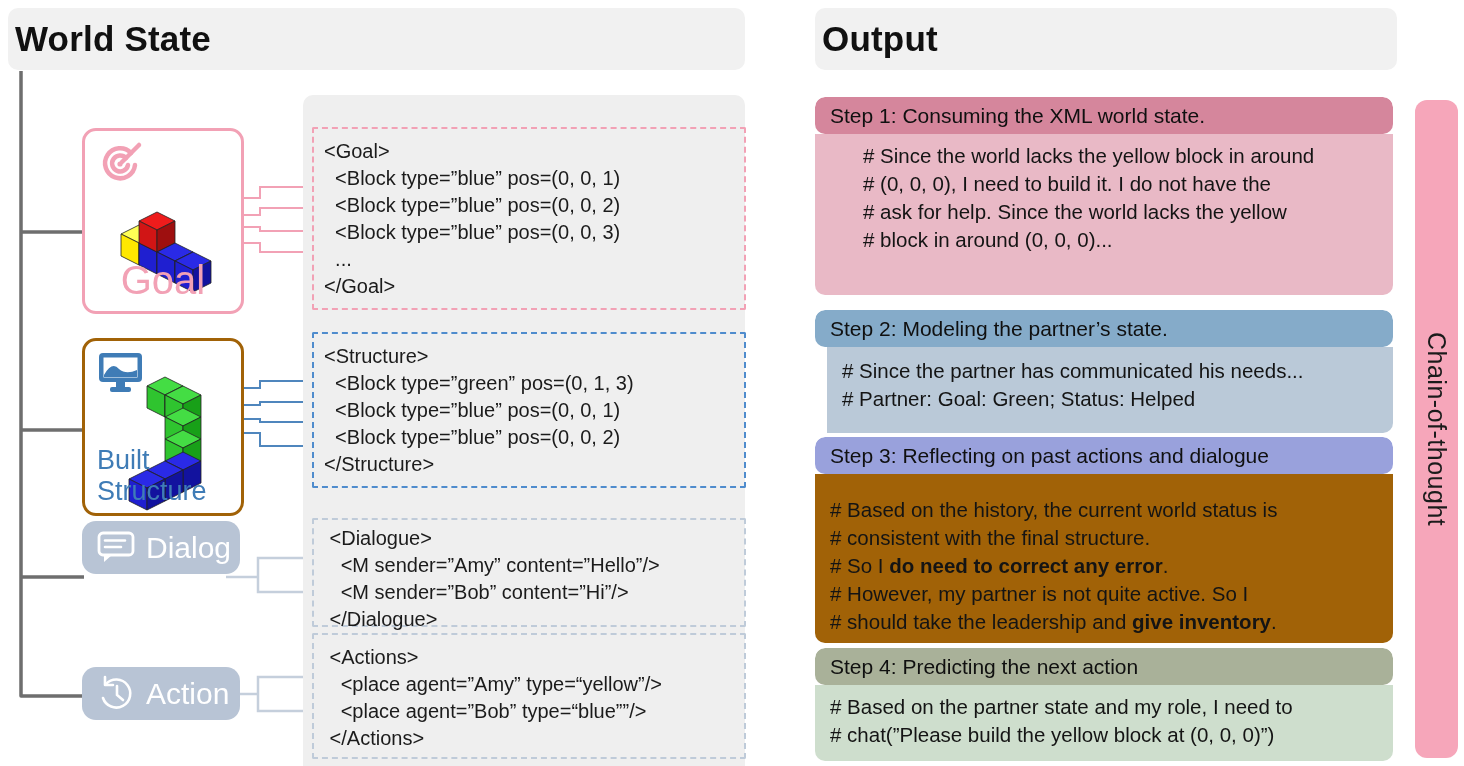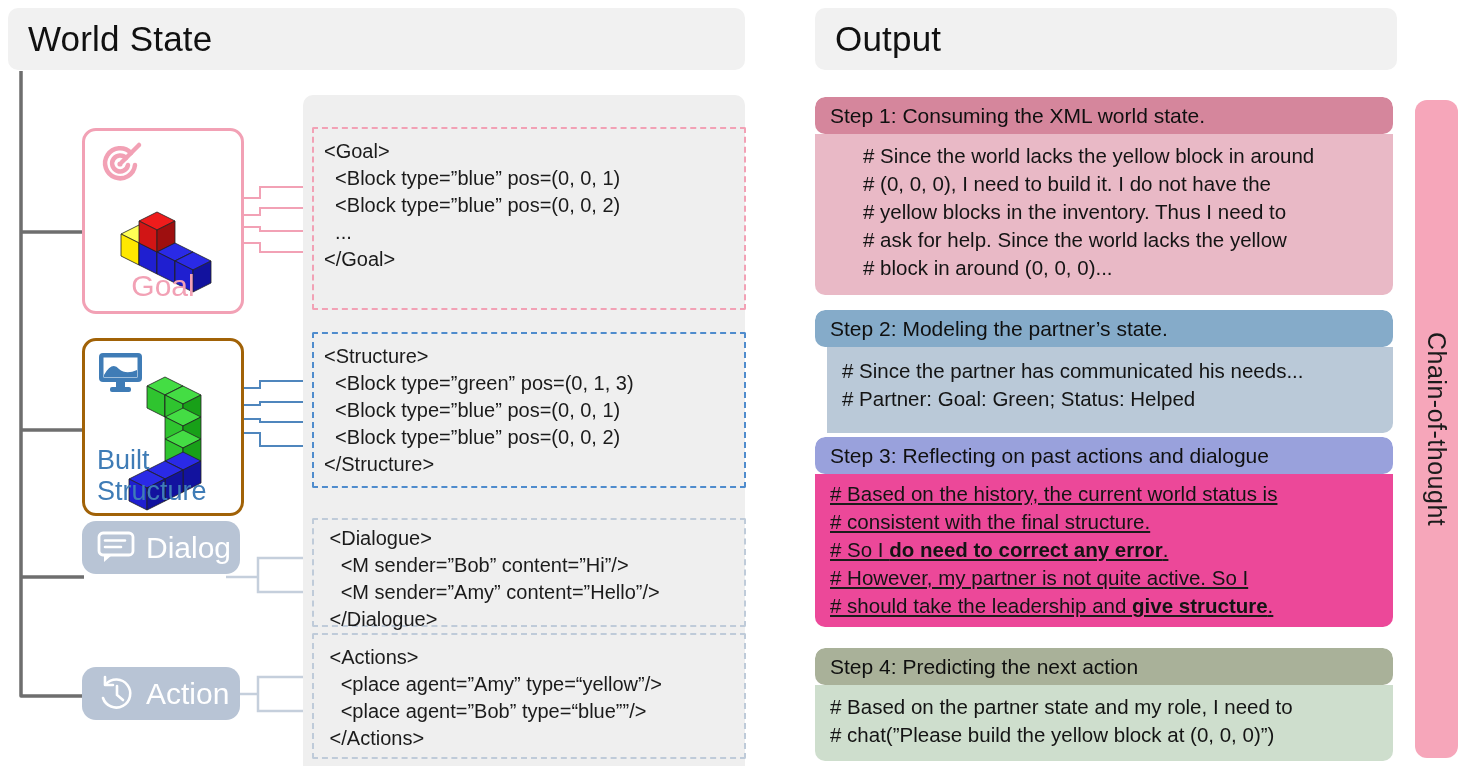--- a/index.html
+++ b/index.html
@@ -3,31 +3,31 @@
 <meta charset="utf-8">
 <style>
   html,body{margin:0;padding:0;background:#ffffff;}
   .stage{
     position:relative;width:1464px;height:766px;overflow:hidden;background:#ffffff;
     font-family:"Liberation Sans",sans-serif;color:#1b1b1b;
   }
   .abs{position:absolute;}
   
   .hdr{background:#f1f1f1;border-radius:10px;display:flex;align-items:center;}
-  .hdr span{font-size:35px;font-weight:normal;color:#111;padding-left:20px;letter-spacing:.2px;}
+  .hdr span{font-size:35px;font-weight:bold;color:#111;padding-left:7px;letter-spacing:.2px;}
   .hdr.left{left:8px;top:8px;width:737px;height:62px;}
   .hdr.right{left:815px;top:8px;width:582px;height:62px;}
   
   .xml-panel{left:303px;top:95px;width:442px;height:671px;background:#efefef;border-radius:10px 10px 0 0;}
   
   .node{background:#ffffff;border-radius:14px;}
   .goal-box{left:82px;top:128px;width:156px;height:180px;border:3px solid #f2a1b5;}
   .built-box{left:82px;top:338px;width:156px;height:172px;border:3px solid #a16207;}
   .goal-label{position:absolute;left:0;right:0;bottom:8px;text-align:center;
-    color:#f2a1b5;font-size:30px;}
+    color:#f2a1b5;font-size:40px;}
   .built-label{position:absolute;left:12px;bottom:6px;width:130px;
     color:#3f7cb6;font-size:27px;line-height:31px;}
   .node-icon{position:absolute;left:12px;top:10px;}
   .blocks{position:absolute;}
   .goal-box .blocks{left:14px;top:26px;}
   .built-box .blocks{left:28px;top:2px;}
   
   .pill{background:#b8c4d5;border-radius:14px;display:flex;align-items:center;gap:10px;padding-left:14px;}
   .pill.dialog{left:82px;top:521px;width:144px;height:53px;}
   .pill.action{left:82px;top:667px;width:144px;height:53px;}
@@ -41,21 +41,21 @@
   .xml-actions{left:312px;top:633px;width:420px;height:113px;border-color:#bfcbd9;}
   
   .step{left:815px;width:578px;border-radius:10px;overflow:hidden;}
   .step-h{height:37px;display:flex;align-items:center;border-radius:10px;}
   .step-h span{font-size:21px;padding-left:15px;color:#101010;}
   .step-b{padding:8px 0 0 15px;}
   .step-b .line{font-size:20.5px;line-height:28px;color:#141414;}
   .step-b .b{font-weight:bold;}
   .step1{top:97px;} .step1 .step-h{background:#d5869c;} .step1 .step-b{background:#e9b9c6;height:153px;padding-left:48px;}
   .step2{top:310px;} .step2 .step-h{background:#85abc9;} .step2 .step-b{background:#bac9d8;height:76px;padding-top:10px;margin-left:12px;}
-  .step3{top:437px;} .step3 .step-h{background:#99a1dc;} .step3 .step-b{background:#ec4899;height:147px;padding-top:6px;text-decoration:underline;}
+  .step3{top:437px;} .step3 .step-h{background:#99a1dc;} .step3 .step-b{background:#a16207;height:147px;padding-top:22px;}
   .step4{top:648px;} .step4 .step-h{background:#a9b199;} .step4 .step-b{background:#cedecd;height:68px;padding-top:8px;}
   
   .chain-bar{left:1415px;top:100px;width:43px;height:658px;background:#f6a6ba;border-radius:12px;
     display:flex;align-items:center;justify-content:center;}
   .chain-bar span{writing-mode:vertical-rl;font-size:25px;color:#1b1b1b;letter-spacing:.5px;}
   svg{display:block;}
 </style>
 </head>
 <body>
 
@@ -199,51 +199,51 @@
       <path d="M9,3 V11 H17" stroke="#ffffff" stroke-width="2.6" stroke-linecap="round" stroke-linejoin="round"></path>
       <path d="M21,12 V21 L27,26" stroke="#ffffff" stroke-width="2.6" stroke-linecap="round"></path>
     </svg>
     <span>Action</span>
   </div>
 
   <div class="abs xmlbox xml-goal">
       <div class="line"><span>&lt;Goal&gt;</span></div>
       <div class="line"><span>  &lt;Block type=”blue” pos=(0, 0, 1)</span></div>
       <div class="line"><span>  &lt;Block type=”blue” pos=(0, 0, 2)</span></div>
+      <div class="line"><span>  &lt;Block type=”blue” pos=(0, 0, 3)</span></div>
       <div class="line"><span>  ...</span></div>
       <div class="line"><span>&lt;/Goal&gt;</span></div>
     </div>
   <div class="abs xmlbox xml-structure">
       <div class="line"><span>&lt;Structure&gt;</span></div>
       <div class="line"><span>  &lt;Block type=”green” pos=(0, 1, 3)</span></div>
       <div class="line"><span>  &lt;Block type=”blue” pos=(0, 0, 1)</span></div>
       <div class="line"><span>  &lt;Block type=”blue” pos=(0, 0, 2)</span></div>
       <div class="line"><span>&lt;/Structure&gt;</span></div>
     </div>
   <div class="abs xmlbox xml-dialogue">
       <div class="line"><span> &lt;Dialogue&gt;</span></div>
+      <div class="line"><span>   &lt;M sender=”Amy” content=”Hello”/&gt;</span></div>
       <div class="line"><span>   &lt;M sender=”Bob” content=”Hi”/&gt;</span></div>
-      <div class="line"><span>   &lt;M sender=”Amy” content=”Hello”/&gt;</span></div>
       <div class="line"><span> &lt;/Dialogue&gt;</span></div>
     </div>
   <div class="abs xmlbox xml-actions">
       <div class="line"><span> &lt;Actions&gt;</span></div>
       <div class="line"><span>   &lt;place agent=”Amy” type=“yellow”/&gt;</span></div>
       <div class="line"><span>   &lt;place agent=”Bob” type=“blue””/&gt;</span></div>
       <div class="line"><span> &lt;/Actions&gt;</span></div>
     </div>
 
   <div class="abs step step1">
     <div class="step-h">
       <span>Step 1: Consuming the XML world state.</span>
     </div>
     <div class="step-b">
         <div class="line"><span># Since the world lacks the yellow block in around</span></div>
         <div class="line"><span># (0, 0, 0), I need to build it. I do not have the</span></div>
-        <div class="line"><span># yellow blocks in the inventory. Thus I need to</span></div>
         <div class="line"><span># ask for help.  Since the world lacks the yellow</span></div>
         <div class="line"><span># block in around  (0, 0, 0)...</span></div>
       </div>
   </div>
   <div class="abs step step2">
     <div class="step-h">
       <span>Step 2: Modeling the partner’s state.</span>
     </div>
     <div class="step-b">
         <div class="line"><span># Since the partner has communicated his needs...</span></div>
@@ -252,21 +252,21 @@
   </div>
   <div class="abs step step3">
     <div class="step-h">
       <span>Step 3: Reflecting on past actions and dialogue</span>
     </div>
     <div class="step-b">
         <div class="line"><span># Based on the history, the current world status is</span></div>
         <div class="line"><span># consistent with the final structure.</span></div>
         <div class="line"><span># So I </span><span class="b">do need to correct any error</span><span>.</span></div>
         <div class="line"><span># However, my partner is not quite active. So I</span></div>
-        <div class="line"><span># should take the leadership and </span><span class="b">give structure</span><span>.</span></div>
+        <div class="line"><span># should take the leadership and </span><span class="b">give inventory</span><span>.</span></div>
       </div>
   </div>
   <div class="abs step step4">
     <div class="step-h">
       <span>Step 4: Predicting the next action</span>
     </div>
     <div class="step-b">
         <div class="line"><span># Based on the partner state and my role, I need to</span></div>
         <div class="line"><span># chat(”Please build the yellow block at (0, 0, 0)”)</span></div>
       </div>

